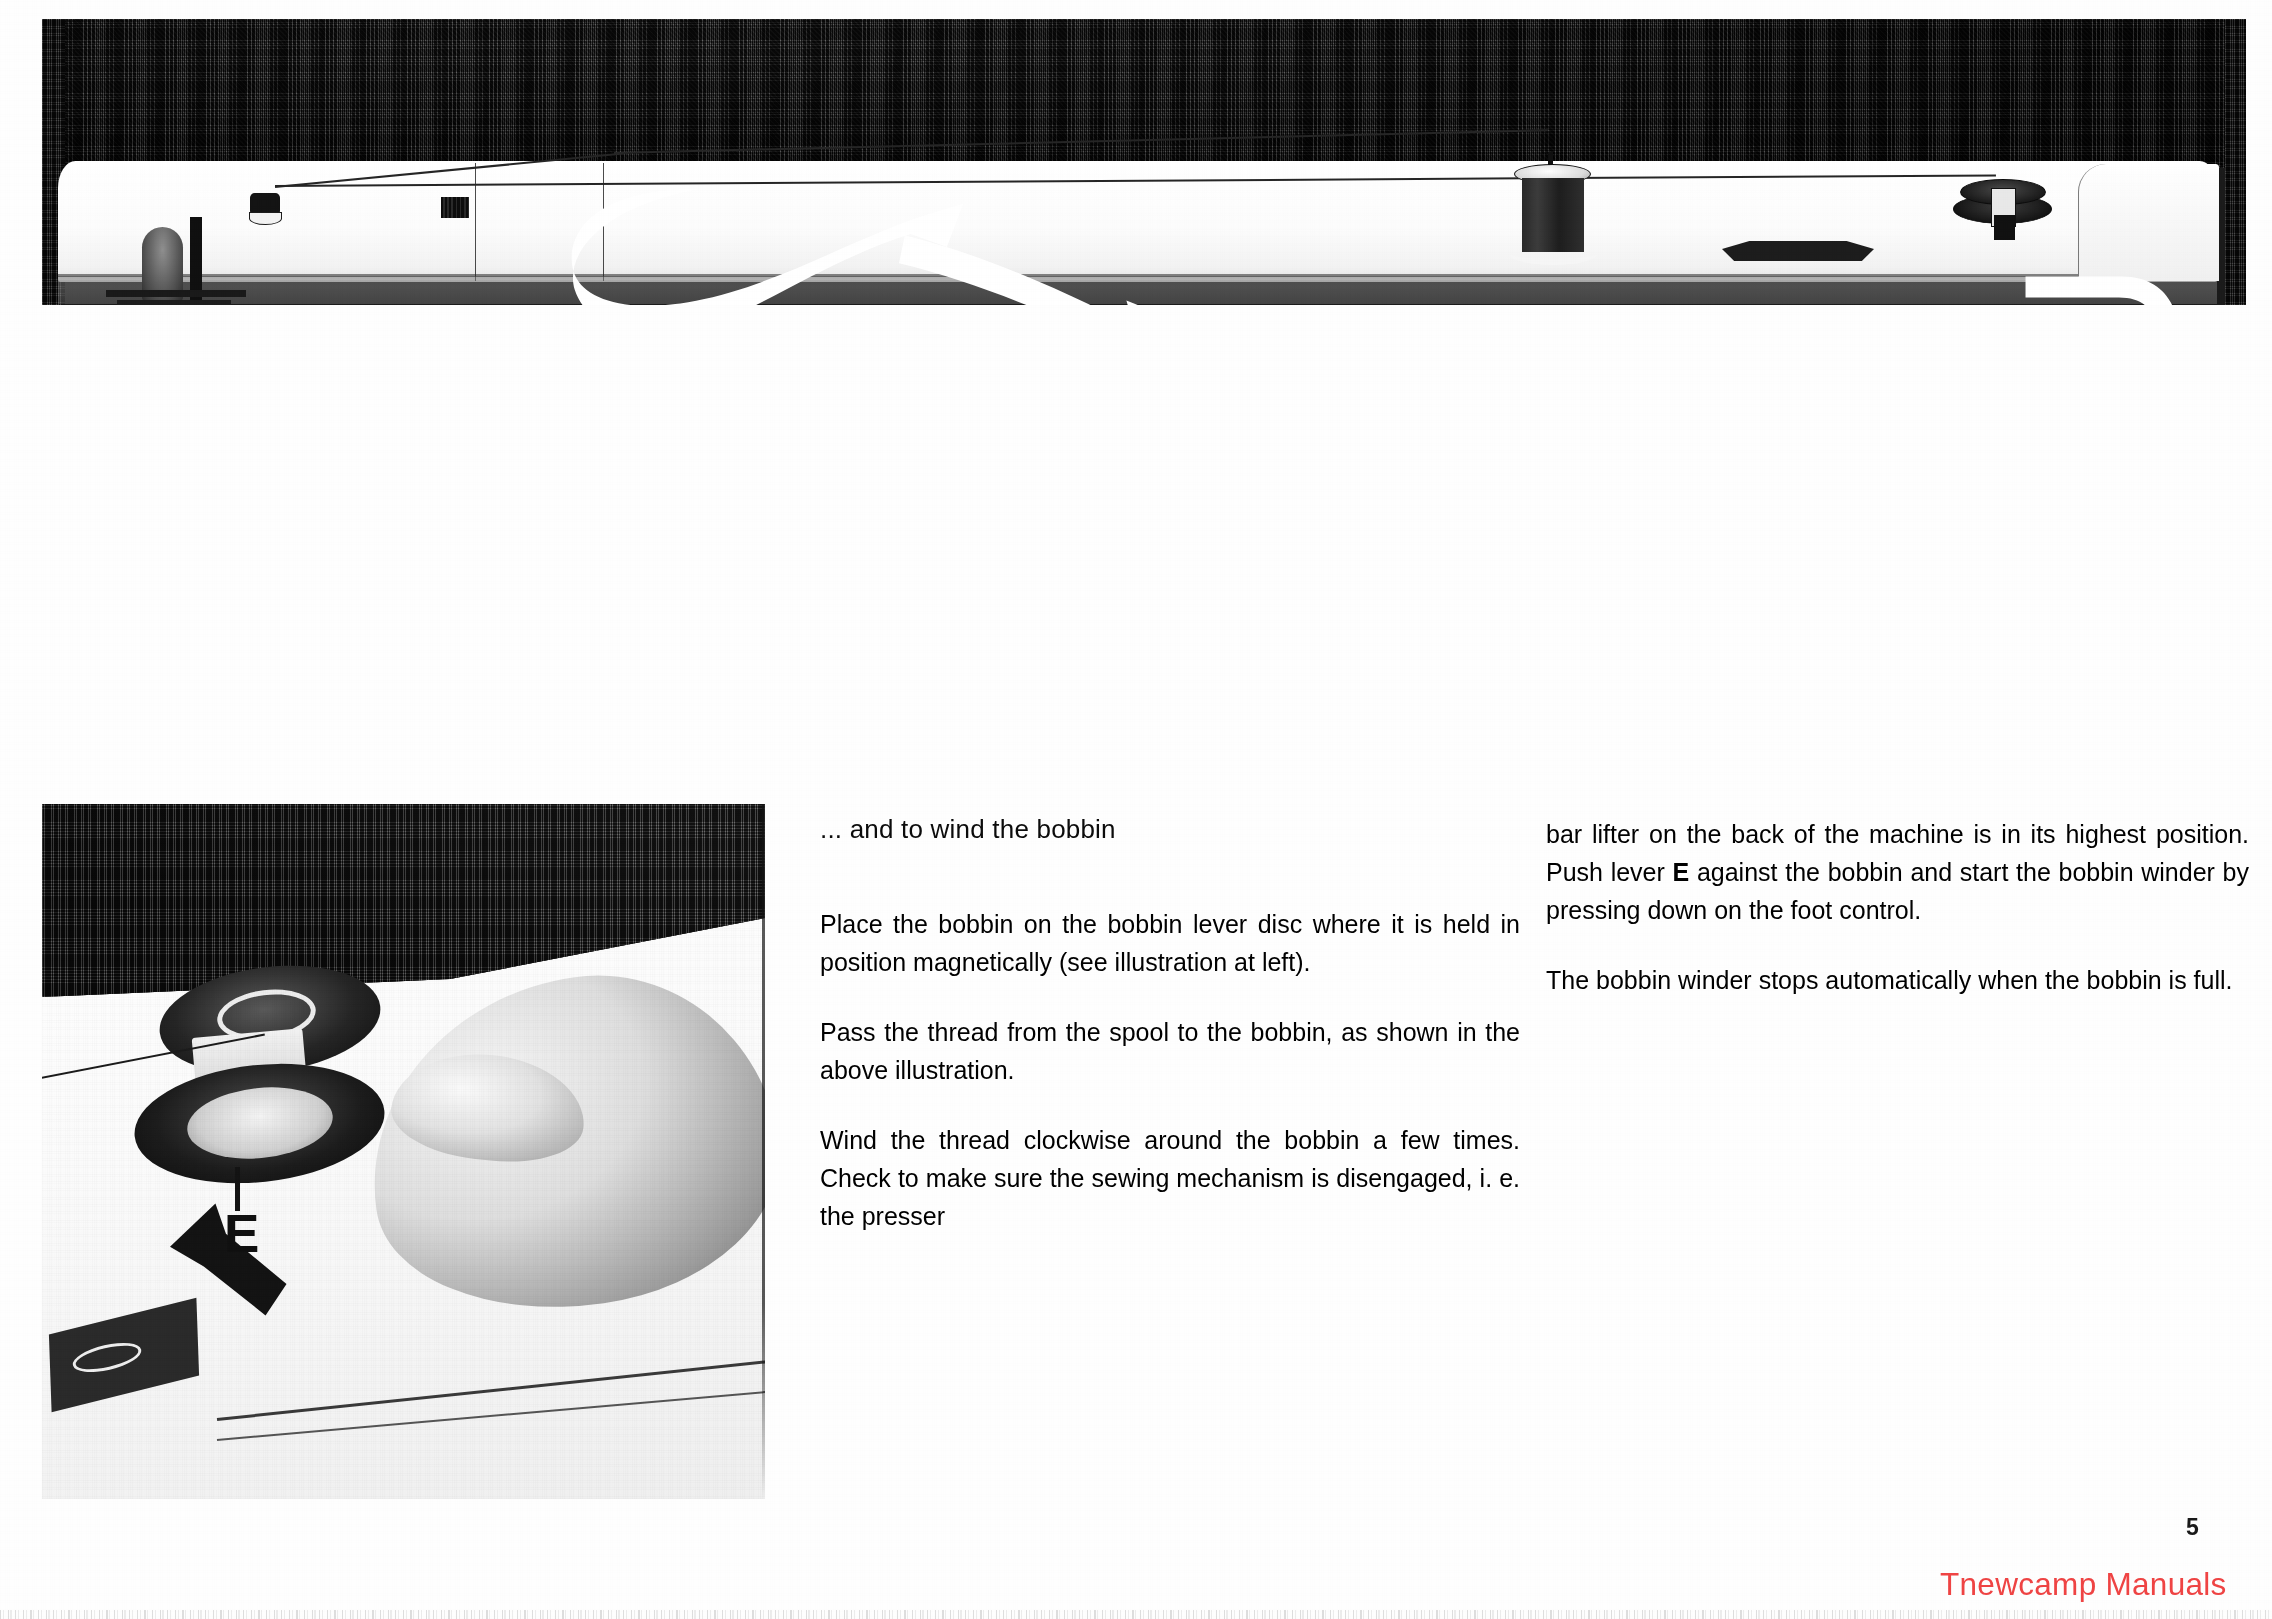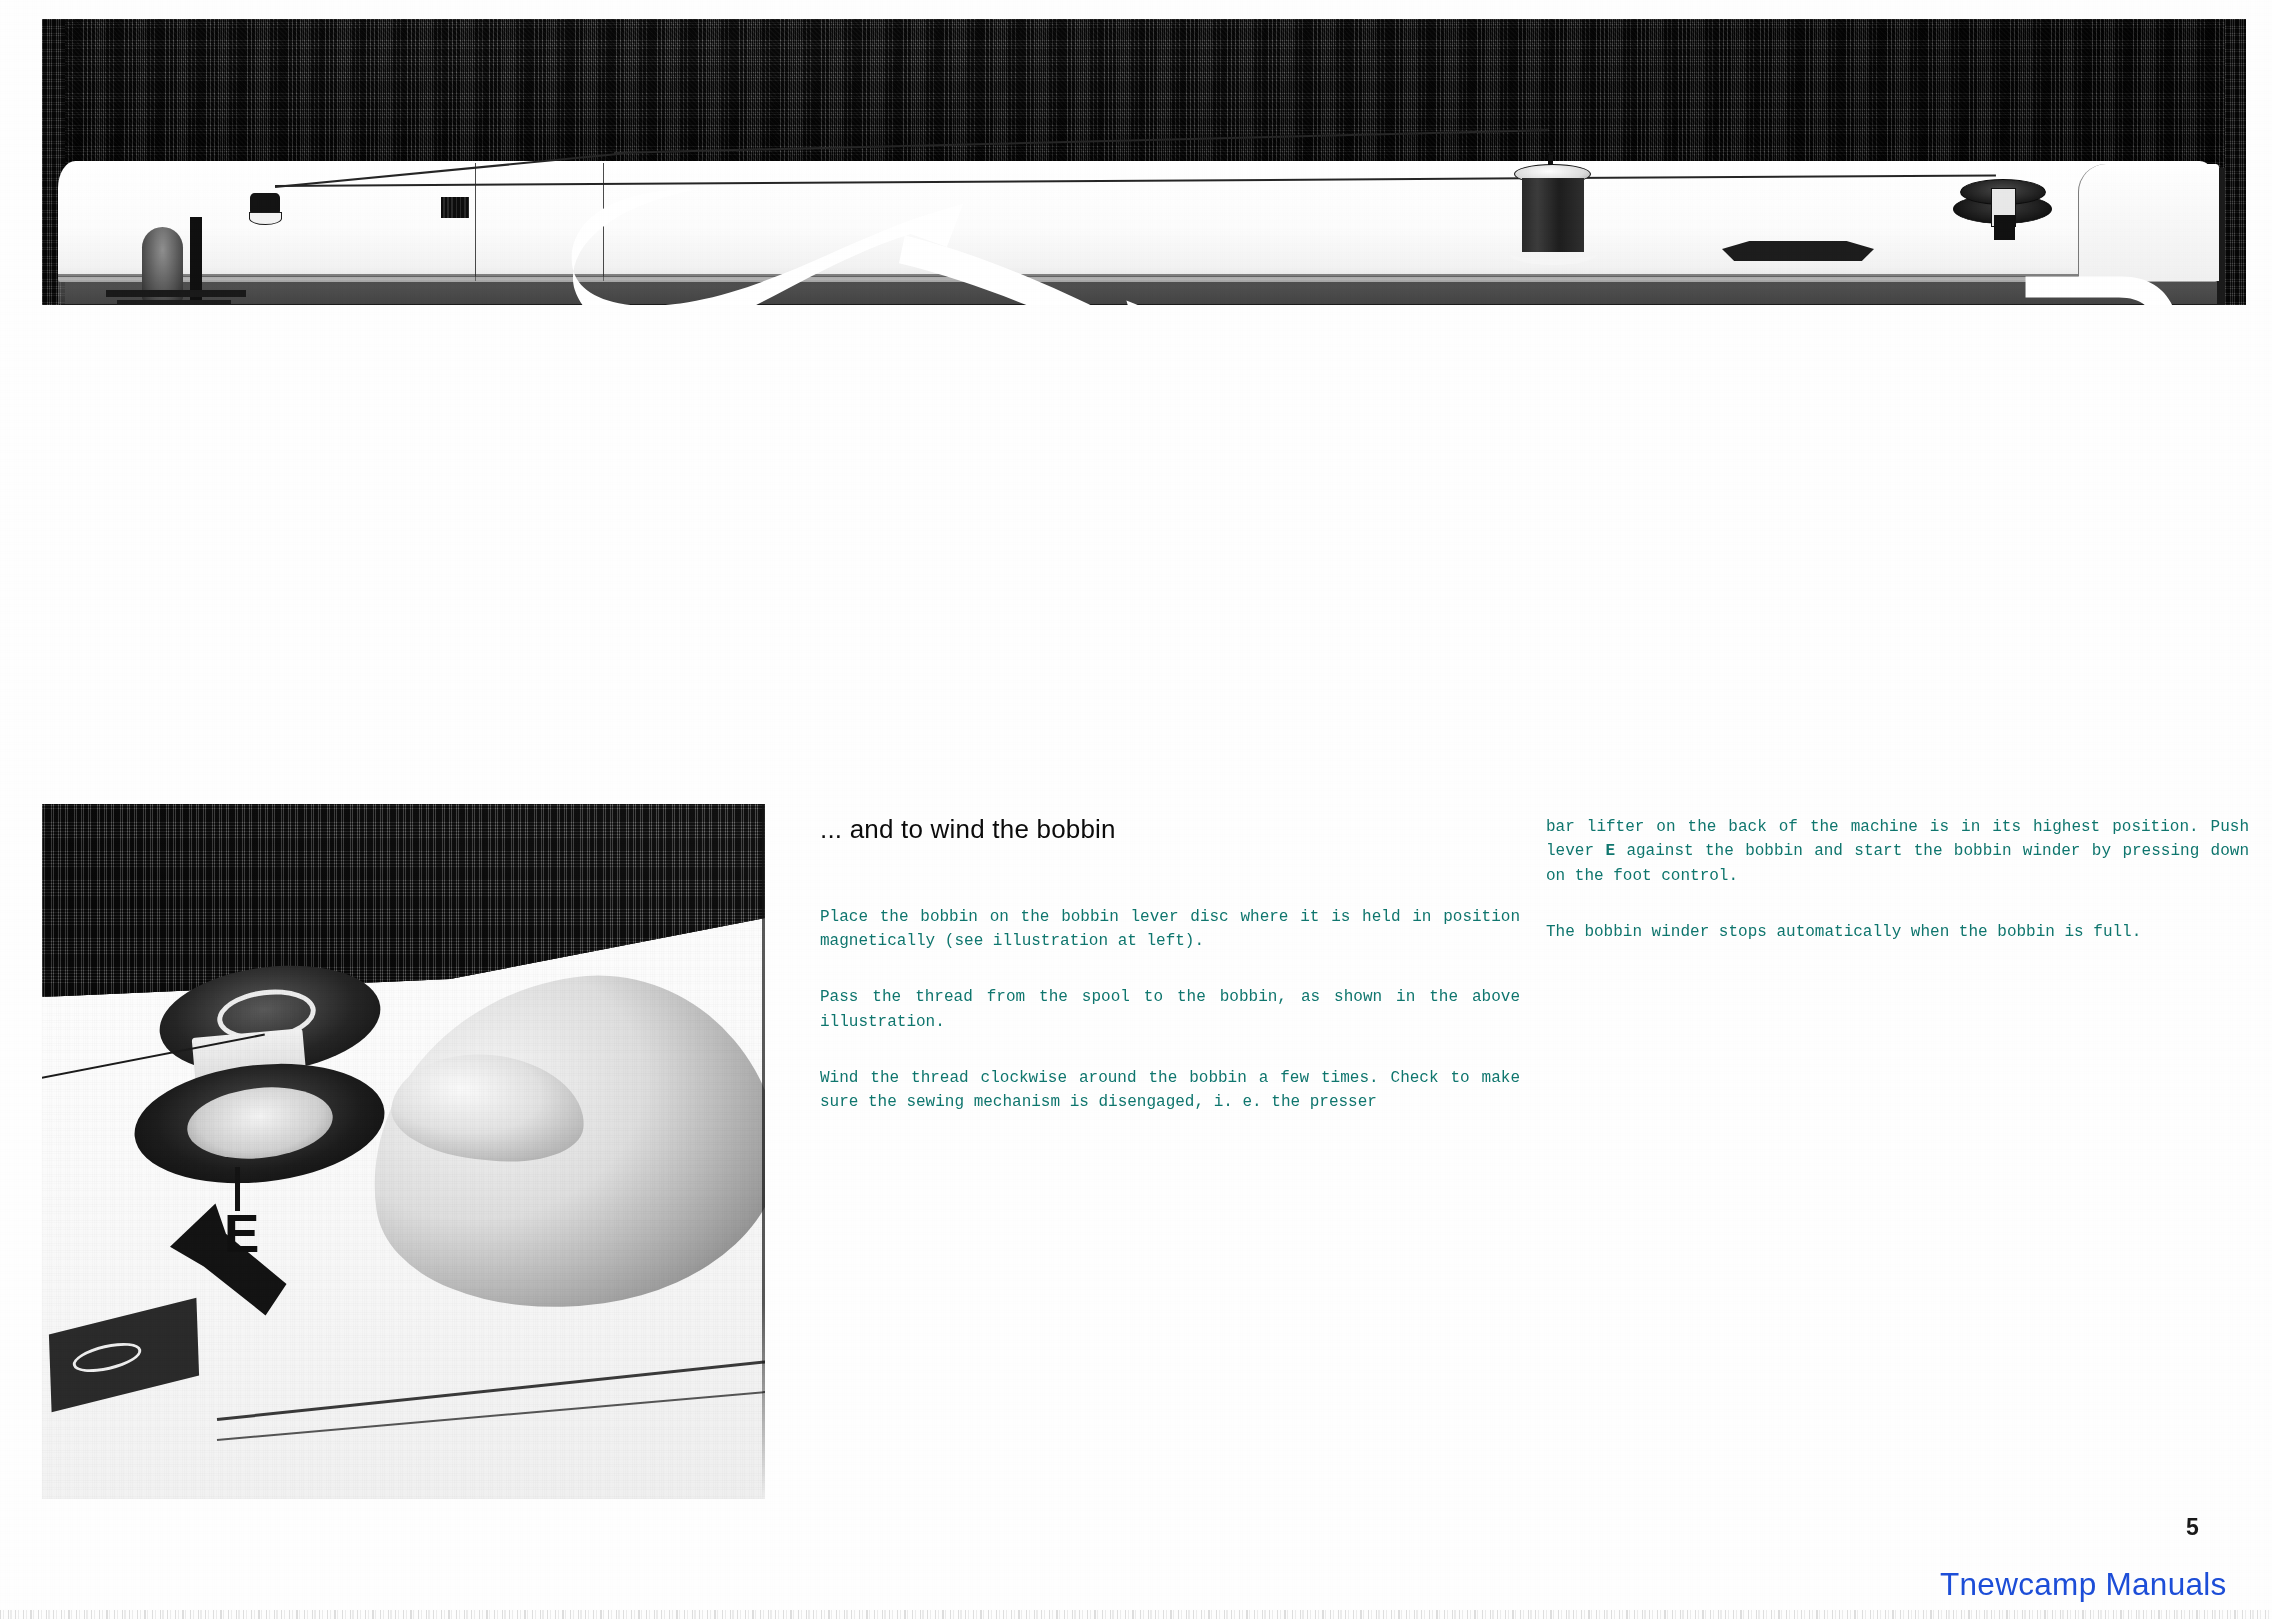--- a/index.html
+++ b/index.html
@@ -443,27 +443,26 @@
 
   .heading {
     font-size: 26px;
     font-weight: normal;
     letter-spacing: 0.2px;
     margin: 0 0 61px 0;
     line-height: 1.1;
     color: #0c0c0c;
   }
   .para {
-    font-size: 16px;
+    font-size: 25px;
     line-height: 1.52;
     margin: 0 0 32px 0;
     text-align: justify;
     text-justify: inter-word;
-    color: #0f766e;
-    font-family: Liberation Mono, monospace;
+    color: #000000;
   }
   .para:last-child { margin-bottom: 0; }
   .para b { font-weight: bold; }
 
   
   .page-number {
     position: absolute;
     left: 2186px;
     top: 1514px;
     font-family: "Liberation Sans", sans-serif;
@@ -471,21 +470,21 @@
     font-weight: bold;
     color: #1a1a1a;
   }
   
   .watermark {
     position: absolute;
     left: 1940px;
     top: 1566px;
     font-family: "Liberation Sans", sans-serif;
     font-size: 31.5px;
-    color: #1d4ed8;
+    color: #ef4444;
     letter-spacing: 0.3px;
     white-space: nowrap;
   }
 </style>
 </head>
 <body>
 
 <div class="page">
 
   <div class="photo-top">

